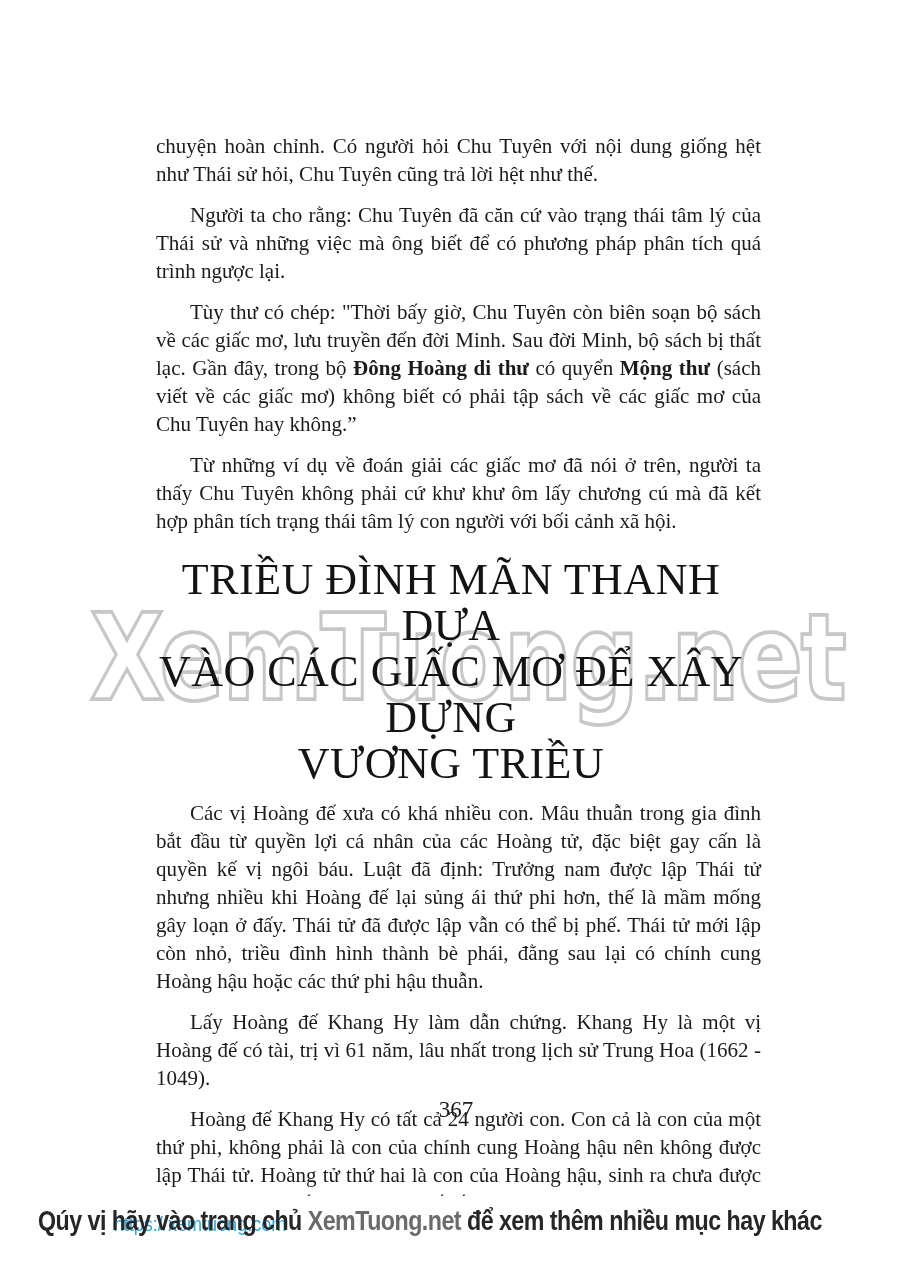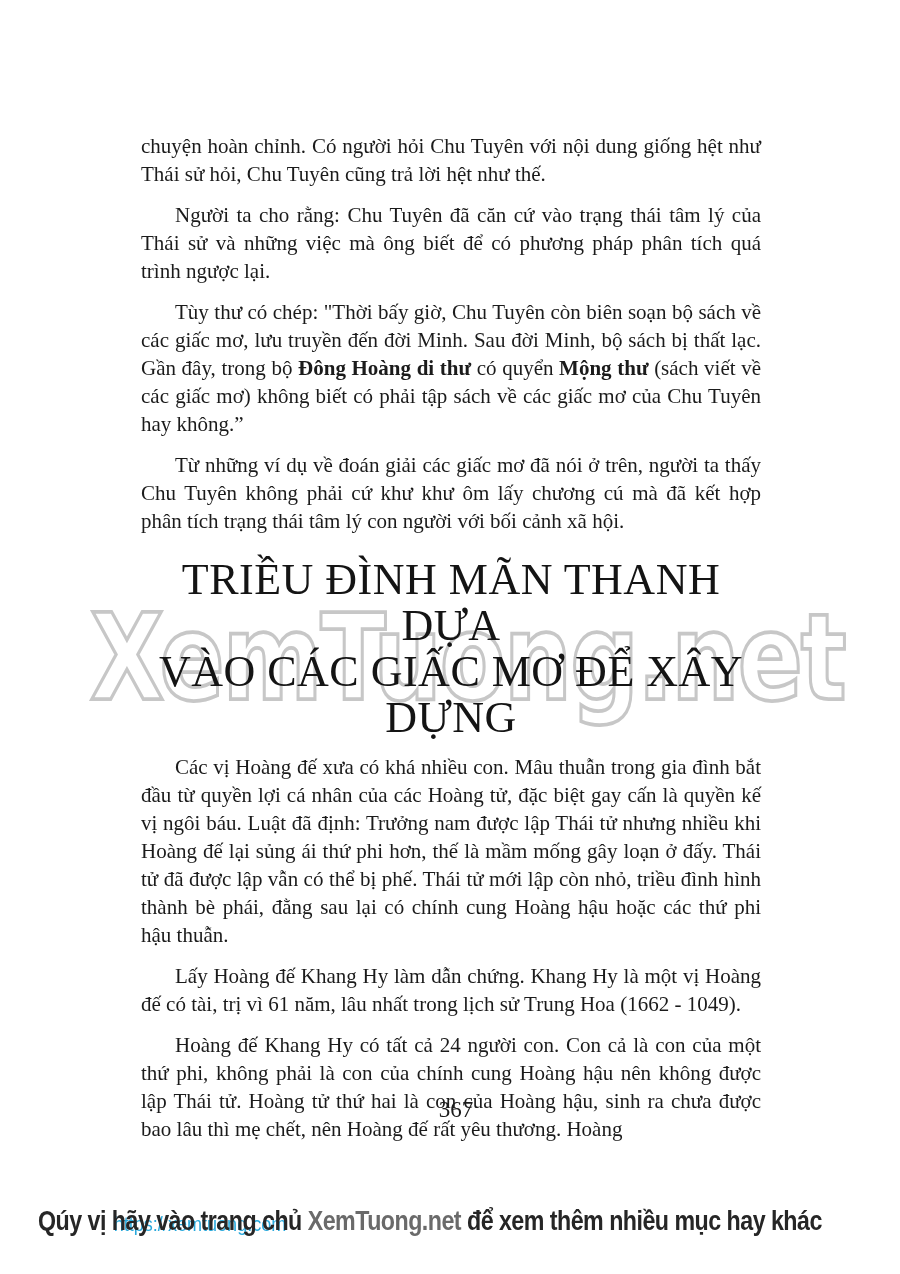--- a/index.html
+++ b/index.html
@@ -14,21 +14,21 @@
   }
   
   .content {
     position: absolute;
     left: 141px;
     top: 132px;
     width: 620px;
     z-index: 2;
   }
   .para {
-    margin: 0 0 13px 0;
+    margin: 0 0 13px 15px;
     font-size: 21px;
     line-height: 28px;
     color: #1b1b1b;
     text-align: justify;
   }
   .para.indent { text-indent: 34px; }
   .para .it { }
   .para .bd { font-weight: bold; }
   
   .heading {
@@ -118,20 +118,21 @@
     <div>
         <p class="para"><span>chuyện hoàn chỉnh. Có người hỏi Chu Tuyên với nội dung giống hệt như Thái sử hỏi, Chu Tuyên cũng trả lời hệt như thế.</span></p>
         <p class="para indent"><span>Người ta cho rằng: Chu Tuyên đã căn cứ vào trạng thái tâm lý của Thái sử và những việc mà ông biết để có phương pháp phân tích quá trình ngược lại.</span></p>
         <p class="para indent"><span class="it">Tùy thư</span><span> có chép: "Thời bấy giờ, Chu Tuyên còn biên soạn bộ sách về các giấc mơ, lưu truyền đến đời Minh. Sau đời Minh, bộ sách bị thất lạc. Gần đây, trong bộ </span><span class="it bd">Đông Hoàng di thư</span><span> có quyển </span><span class="it bd">Mộng thư</span><span> (sách viết về các giấc mơ) không biết có phải tập sách về các giấc mơ của Chu Tuyên hay không.”</span></p>
         <p class="para indent"><span>Từ những ví dụ về đoán giải các giấc mơ đã nói ở trên, người ta thấy Chu Tuyên không phải cứ khư khư ôm lấy chương cú mà đã kết hợp phân tích trạng thái tâm lý con người với bối cảnh xã hội.</span></p>
       </div>
 
     <h1 class="heading">
       <div>TRIỀU ĐÌNH MÃN THANH DỰA</div>
       <div>VÀO CÁC GIẤC MƠ ĐỂ XÂY DỰNG</div>
+      <div>VƯƠNG TRIỀU</div>
     </h1>
 
     <div>
         <p class="para indent"><span>Các vị Hoàng đế xưa có khá nhiều con. Mâu thuẫn trong gia đình bắt đầu từ quyền lợi cá nhân của các Hoàng tử, đặc biệt gay cấn là quyền kế vị ngôi báu. Luật đã định: Trưởng nam được lập Thái tử nhưng nhiều khi Hoàng đế lại sủng ái thứ phi hơn, thế là mầm mống gây loạn ở đấy. Thái tử đã được lập vẫn có thể bị phế. Thái tử mới lập còn nhỏ, triều đình hình thành bè phái, đằng sau lại có chính cung Hoàng hậu hoặc các thứ phi hậu thuẫn.</span></p>
         <p class="para indent"><span>Lấy Hoàng đế Khang Hy làm dẫn chứng. Khang Hy là một vị Hoàng đế có tài, trị vì 61 năm, lâu nhất trong lịch sử Trung Hoa (1662 - 1049).</span></p>
         <p class="para indent"><span>Hoàng đế Khang Hy có tất cả 24 người con. Con cả là con của một thứ phi, không phải là con của chính cung Hoàng hậu nên không được lập Thái tử. Hoàng tử thứ hai là con của Hoàng hậu, sinh ra chưa được bao lâu thì mẹ chết, nên Hoàng đế rất yêu thương. Hoàng</span></p>
       </div>
   </div>
 
   <div class="page-number">367</div>

